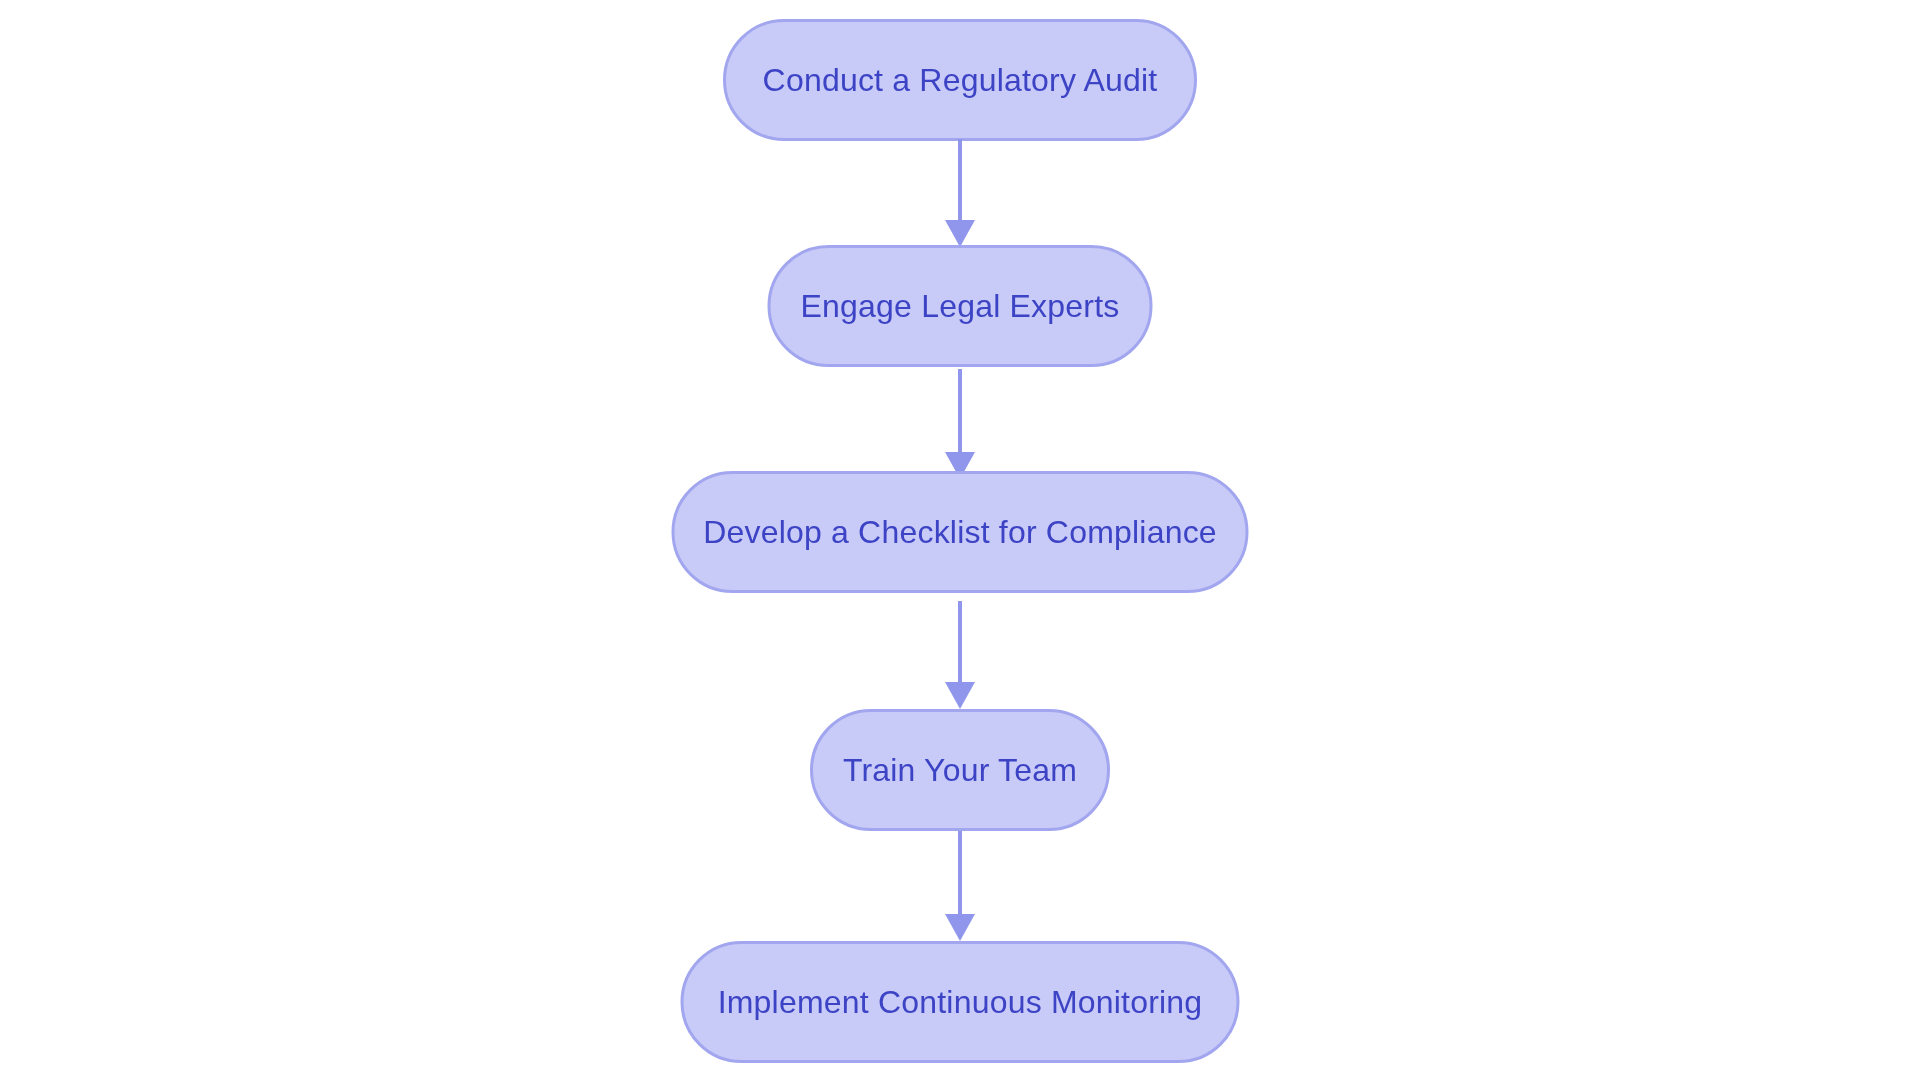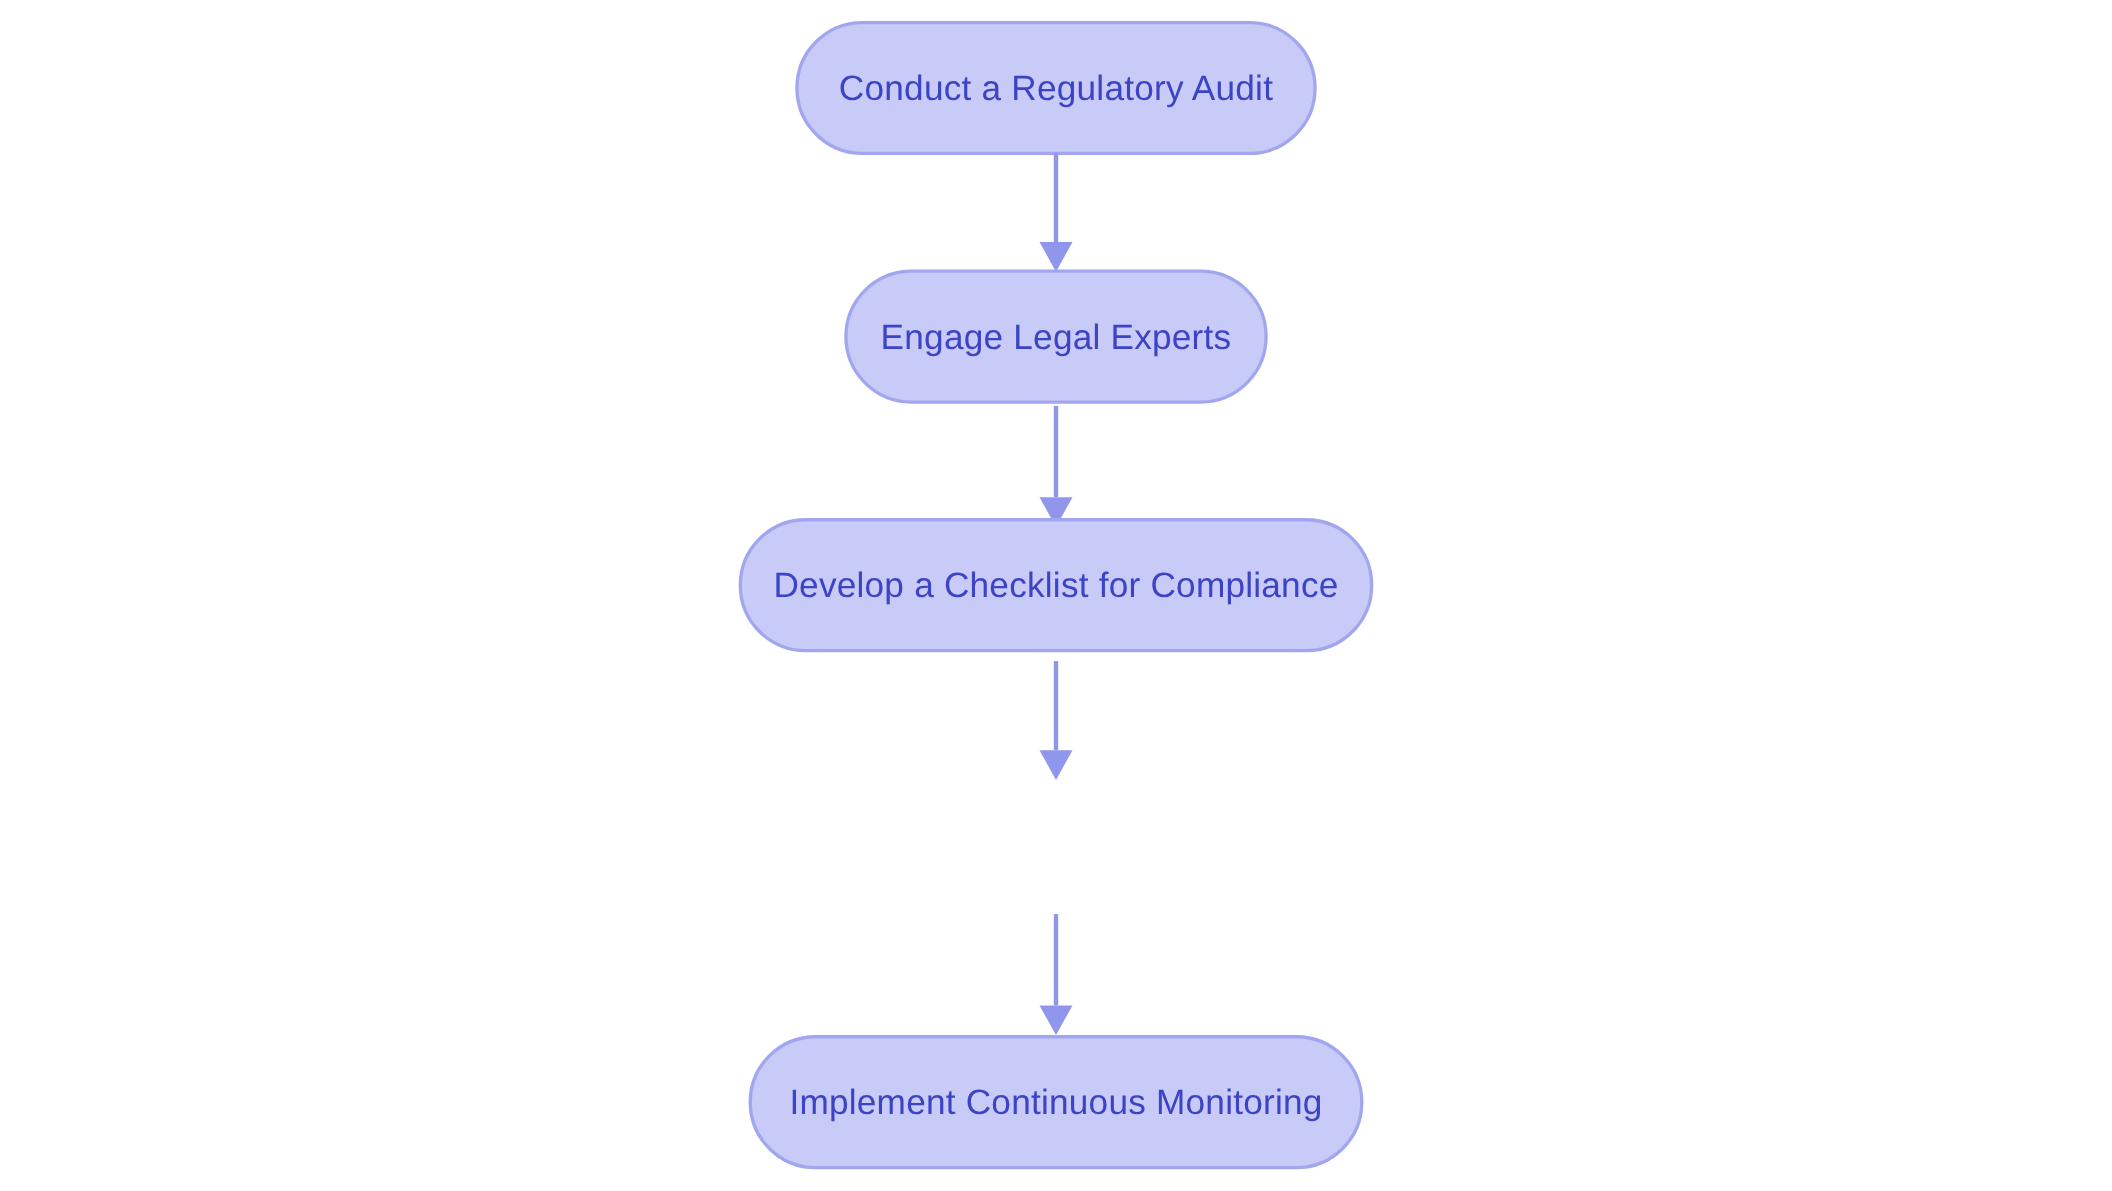--- a/index.html
+++ b/index.html
@@ -81,20 +81,23 @@
 
   <div class="flow-node" style="top:471px; width:577px;">
     <span class="node-label">Develop a Checklist for Compliance</span>
   </div>
 
   <div class="flow-arrow" style="top:601px; height:108px;">
     <div class="arrow-line"></div>
     <div class="arrow-head"></div>
   </div>
 
+  <div class="flow-node" style="top:709px; width:300px;">
+    <span class="node-label">Train Your Team</span>
+  </div>
 
   <div class="flow-arrow" style="top:831px; height:110px;">
     <div class="arrow-line"></div>
     <div class="arrow-head"></div>
   </div>
 
   <div class="flow-node" style="top:941px; width:559px;">
     <span class="node-label">Implement Continuous Monitoring</span>
   </div>
 

